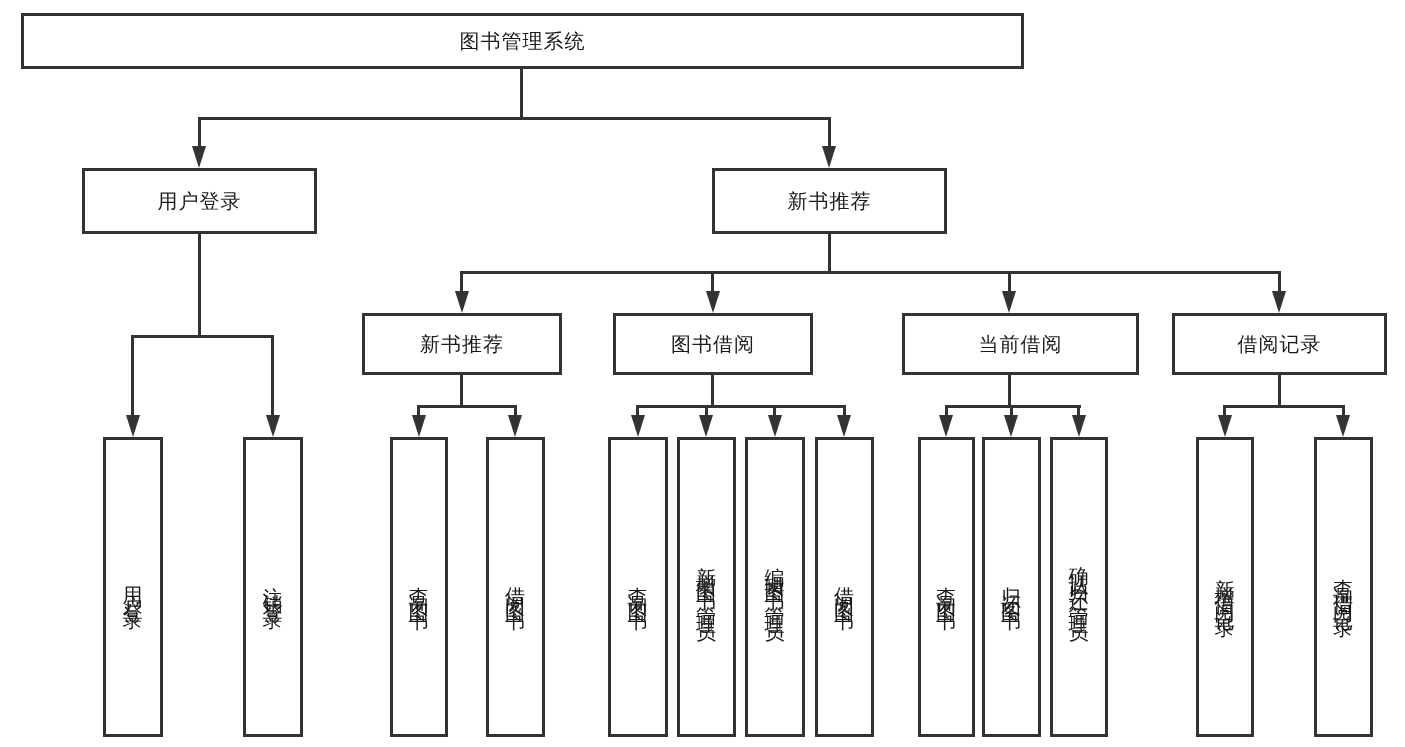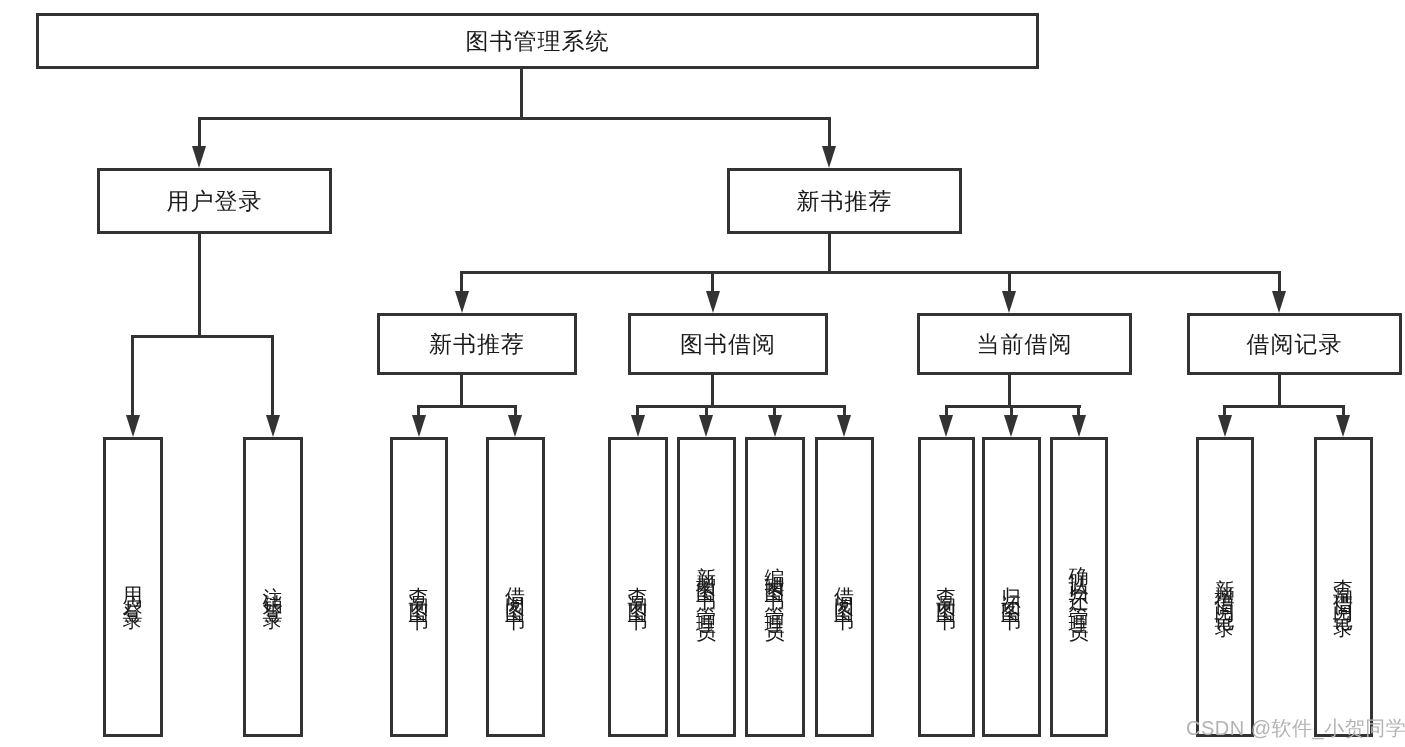--- a/index.html
+++ b/index.html
@@ -5,21 +5,21 @@
   * { margin:0; padding:0; box-sizing:border-box; }
   html,body { background:#ffffff; }
   body { font-family:"Liberation Sans","DejaVu Sans",sans-serif; }
   .canvas {
     position:relative; width:1405px; height:747px;
     background:#ffffff; overflow:hidden;
   }
   .node {
     position:absolute; border:3px solid #333333; background:#ffffff;
     display:flex; align-items:center; justify-content:center;
-    font-size:23px; color:#1a1a1a; letter-spacing:1px; white-space:nowrap;margin-left:15px;
+    font-size:20px; color:#1a1a1a; letter-spacing:1px; white-space:nowrap;
   }
   .vnode {
     position:absolute; border:3px solid #333333; background:#ffffff;
     display:flex; align-items:center; justify-content:center;
     font-size:20px; color:#1a1a1a;
   }
   .vnode span {
     writing-mode:vertical-rl; text-orientation:mixed;
     letter-spacing:8px; line-height:1;
   }
@@ -64,21 +64,21 @@
   <div class="edge" style="left:711px; top:271px; width:3px; height:24px;"></div>
   <div class="edge" style="left:1008px; top:271px; width:3px; height:24px;"></div>
   <div class="edge" style="left:1278px; top:271px; width:3px; height:24px;"></div>
   <div class="arrow" style="left:455px; top:291px;"></div>
   <div class="arrow" style="left:706px; top:291px;"></div>
   <div class="arrow" style="left:1002px; top:291px;"></div>
   <div class="arrow" style="left:1272px; top:291px;"></div>
 
   <div class="node" style="left:613px; top:313px; width:200px; height:62px;">图书借阅</div>
   <div class="node" style="left:362px; top:313px; width:200px; height:62px;">新书推荐</div>
-  <div class="node" style="left:902px; top:313px; width:215px; height:62px;">当前借阅</div>
+  <div class="node" style="left:902px; top:313px; width:237px; height:62px;">当前借阅</div>
   <div class="node" style="left:1172px; top:313px; width:215px; height:62px;">借阅记录</div>
 
   <div class="edge" style="left:460px; top:375px; width:3px; height:31px;"></div>
   <div class="edge" style="left:417px; top:405px; width:100px; height:3px;"></div>
   <div class="edge" style="left:417px; top:405px; width:3px; height:12px;"></div>
   <div class="edge" style="left:514px; top:405px; width:3px; height:12px;"></div>
   <div class="arrow" style="left:412px; top:415px;"></div>
   <div class="arrow" style="left:508px; top:415px;"></div>
 
   <div class="edge" style="left:711px; top:375px; width:3px; height:31px;"></div>
@@ -145,15 +145,14 @@
     <span>确认归还（管理员）</span>
   </div>
 
   <div class="vnode" style="left:1196px; top:437px; width:58px; height:300px;">
     <span>新增借阅记录</span>
   </div>
   <div class="vnode" style="left:1314px; top:437px; width:59px; height:300px;">
     <span>查询借阅记录</span>
   </div>
 
-  <div class="watermark">CSDN @软件_小贺同学</div>
 
 </div>
 
 </body></html>

